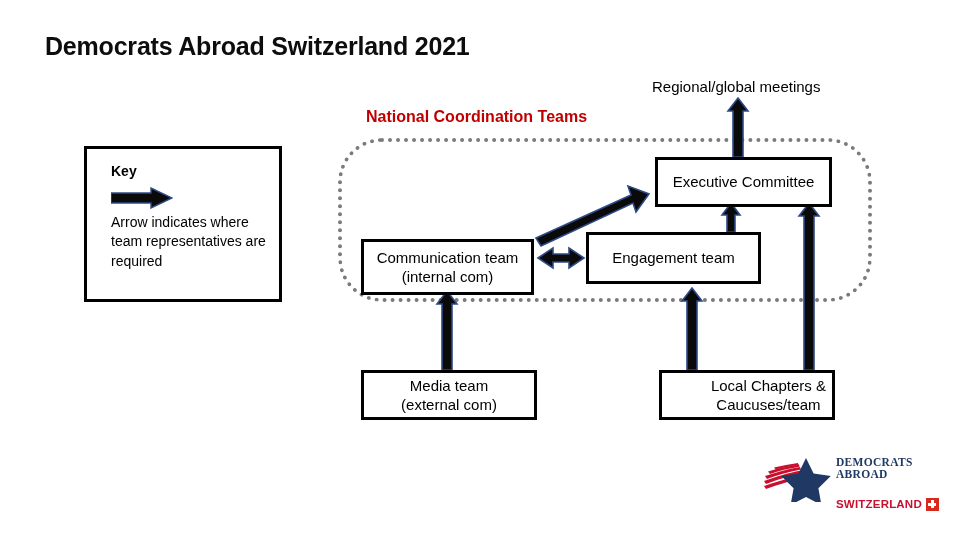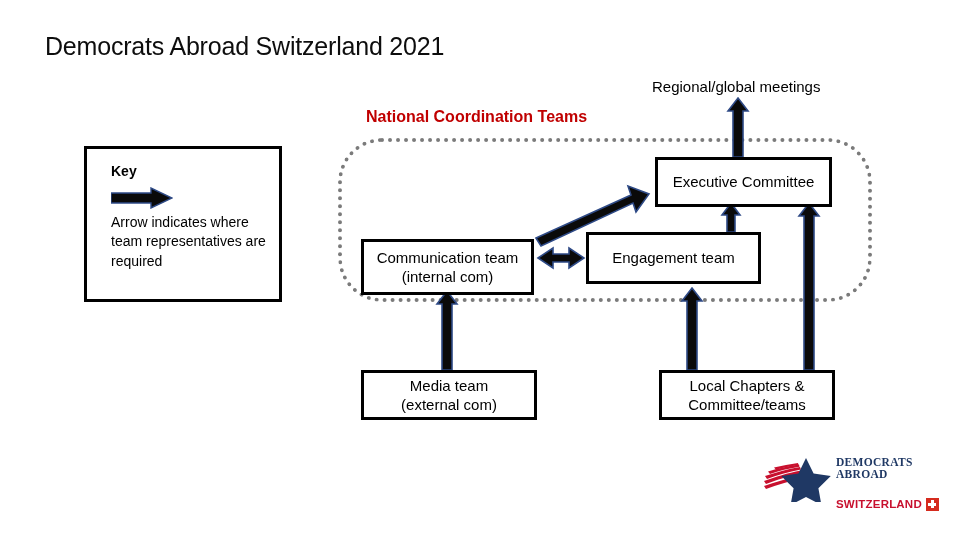--- a/index.html
+++ b/index.html
@@ -23,21 +23,21 @@
     width: 960px;
     height: 540px;
   }
 
   
   .slide-title {
     position: absolute;
     left: 45px;
     top: 32px;
     font-size: 25px;
-    font-weight: normal;
+    font-weight: bold;
     letter-spacing: -0.2px;
     color: #0d0d0d;
     white-space: nowrap;
   }
 
   
   .key-box {
     position: absolute;
     left: 84px;
     top: 146px;
@@ -111,21 +111,21 @@
     line-height: 1.28;
     color: #000000;
     z-index: 5;
   }
   .node .node-lines { padding: 0 6px; }
 
   #node-exec      { left: 655px; top: 157px; width: 177px; height: 50px; }
   #node-comm      { left: 361px; top: 239px; width: 173px; height: 56px; }
   #node-engage    { left: 586px; top: 232px; width: 175px; height: 52px; }
   #node-media     { left: 361px; top: 370px; width: 176px; height: 50px; }
-  #node-chapters  { left: 659px; top: 370px; width: 176px; height: 50px; }
+  #node-chapters  { left: 659px; top: 370px; width: 176px; height: 50px; justify-content: flex-end; }
 
   
   .free-label {
     position: absolute;
     font-size: 15px;
     color: #000000;
     white-space: nowrap;
   }
   #label-regional { left: 652px; top: 78px; }
 
@@ -266,21 +266,21 @@
   <div class="node" id="node-media">
     <div class="node-lines">
       <div>Media team</div>
       <div>(external com)</div>
     </div>
   </div>
 
   <div class="node" id="node-chapters">
     <div class="node-lines">
       <div>Local Chapters &amp;</div>
-      <div>Committee/teams</div>
+      <div>Caucuses/team</div>
     </div>
   </div>
 
   <div class="logo">
     <div class="logo-mark">
       <svg width="72" height="46" viewBox="0 0 72 46">
         <g>
           <path d="M2,30 C14,26 26,22 40,19 L41,22 C27,25 15,29 4,33 Z" fill="#C8102E"></path>
           <path d="M2,25 C14,21 25,17 39,14.5 L40,17.5 C26,20 15,24 4,28 Z" fill="#C8102E"></path>
           <path d="M3,20 C14,16.5 25,13 38,11 L39,13.5 C26,16 15,19 5,23 Z" fill="#C8102E"></path>

